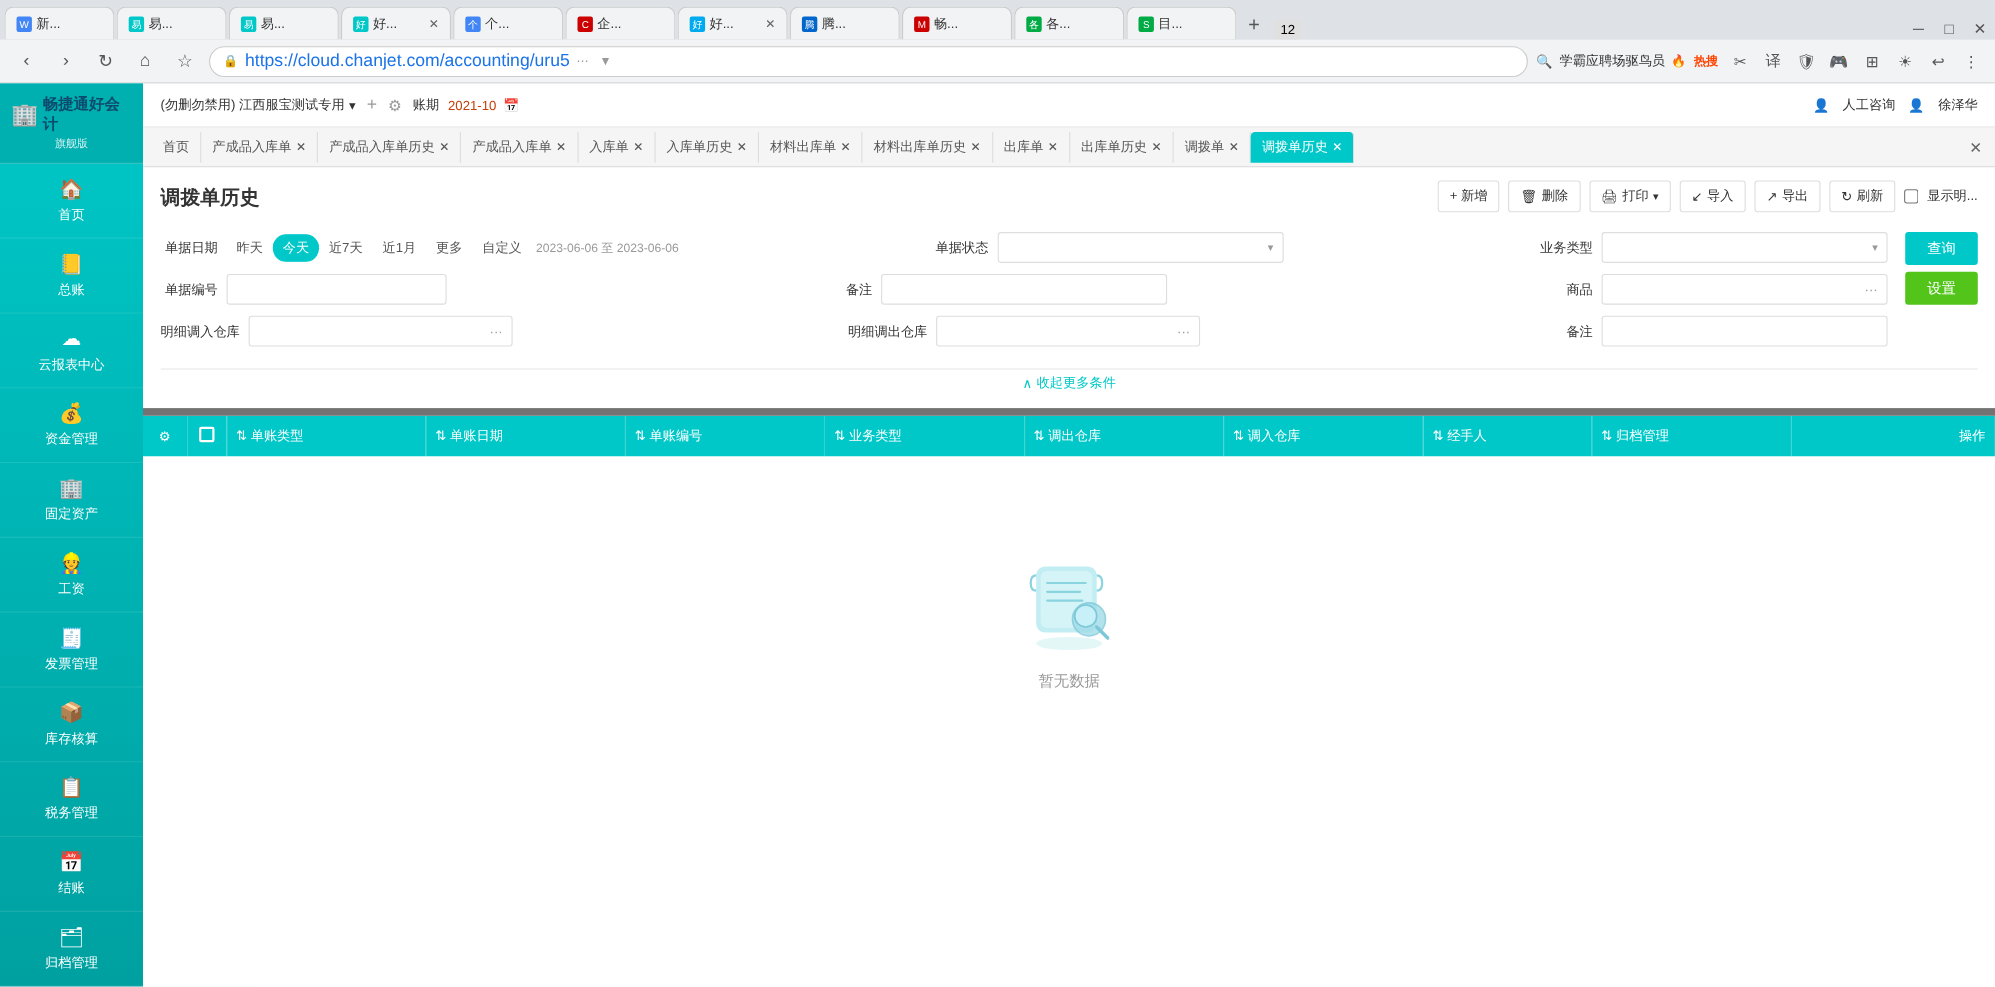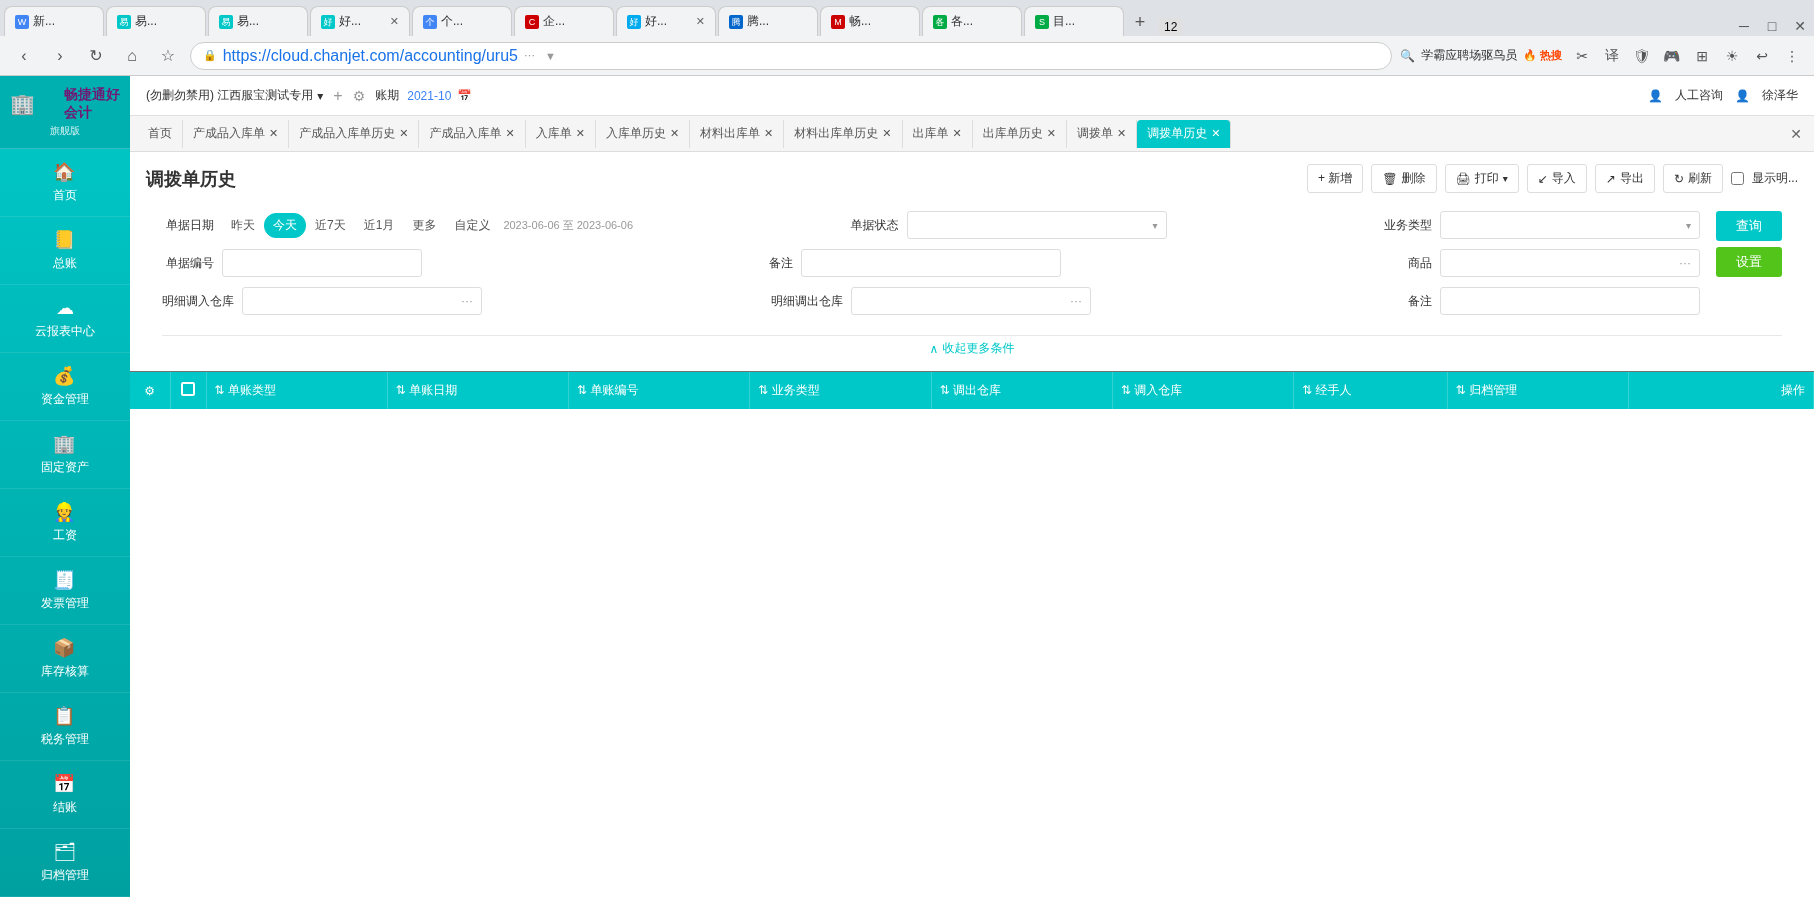--- a/index.html
+++ b/index.html
@@ -14,31 +14,31 @@
     .tab-count { background: #e0e0e0; border-radius: 4px; padding: 2px 6px; font-size: 12px; margin-left: 4px; }
     .tab-actions { margin-left: auto; display: flex; align-items: center; gap: 8px; }
     .win-btn { width: 20px; height: 20px; display: flex; align-items: center; justify-content: center; font-size: 14px; cursor: pointer; color: #555; }
 
     .address-bar { display: flex; align-items: center; height: 40px; background: #f1f3f4; padding: 0 10px; gap: 8px; border-bottom: 1px solid #ccc; }
     .nav-btn { width: 28px; height: 28px; display: flex; align-items: center; justify-content: center; cursor: pointer; color: #555; border-radius: 50%; font-size: 16px; }
     .address-input { flex: 1; height: 28px; background: #fff; border: 1px solid #ccc; border-radius: 14px; padding: 0 12px; font-size: 12px; color: #1a73e8; display: flex; align-items: center; gap: 6px; }
     .address-lock { color: #666; font-size: 11px; }
     .address-text { color: #1a73e8; font-size: 16px; }
     .search-bar { display: flex; align-items: center; gap: 6px; font-size: 12px; color: #333; }
-    .hot-badge { color: #ff4400; font-size: 11px; font-weight: bold; }
+    .hot-badge { color: #ff4400; font-size: 11px; font-weight: bold; font-family: Liberation Mono, monospace; }
     .toolbar-icons { display: flex; align-items: center; gap: 6px; margin-left: auto; }
     .toolbar-icon { width: 24px; height: 24px; display: flex; align-items: center; justify-content: center; cursor: pointer; font-size: 14px; color: #555; }
 
     
     .app-container { display: flex; height: calc(897px - 76px); }
 
     
     .sidebar { width: 130px; background: linear-gradient(180deg, #00c8c8 0%, #00a0a0 100%); display: flex; flex-direction: column; color: white; flex-shrink: 0; }
     .sidebar-logo { background: #00b0b0; padding: 10px; display: flex; flex-direction: column; align-items: center; gap: 2px; border-bottom: 1px solid rgba(255,255,255,0.2); }
-    .logo-text { font-size: 14px; font-weight: bold; color: #701a75; margin-left: 25px; }
+    .logo-text { font-size: 14px; font-weight: bold; color: #0c4a6e; }
     .logo-sub { font-size: 10px; color: rgba(255,255,255,0.8); }
     .sidebar-item { display: flex; flex-direction: column; align-items: center; padding: 12px 6px; cursor: pointer; gap: 4px; border-bottom: 1px solid rgba(255,255,255,0.1); }
     .sidebar-item .icon { font-size: 18px; }
     .sidebar-item .label { font-size: 12px; color: white; }
 
     
     .main-content { flex: 1; display: flex; flex-direction: column; background: #fff; overflow: hidden; }
 
     
     .app-header { background: #fff; border-bottom: 1px solid #e0e0e0; padding: 0 16px; height: 40px; display: flex; align-items: center; gap: 10px; }
@@ -56,21 +56,21 @@
     .page-content { flex: 1; overflow-y: auto; padding: 0; }
 
     
     .page-header { display: flex; align-items: center; justify-content: space-between; padding: 12px 16px 8px; }
     .page-title { font-size: 18px; font-weight: bold; color: #333; }
     .action-bar { display: flex; align-items: center; gap: 8px; }
     .action-btn { display: flex; align-items: center; gap: 4px; padding: 5px 10px; border: 1px solid #ddd; border-radius: 3px; background: white; font-size: 12px; cursor: pointer; color: #333; }
     .display-btn { display: flex; align-items: center; gap: 4px; font-size: 12px; color: #333; cursor: pointer; }
 
     
-    .filter-section { padding: 10px 32px; border-bottom: 1px solid #737373; background: #fff; }
+    .filter-section { padding: 10px 16px; border-bottom: 7px solid #737373; background: #fff; }
     .filter-row { display: flex; align-items: center; margin-bottom: 10px; gap: 0; }
     .filter-label { font-size: 12px; color: #333; min-width: 60px; text-align: right; padding-right: 8px; }
     .filter-date-group { display: flex; align-items: center; gap: 0; }
     .date-btn { padding: 3px 8px; font-size: 12px; color: #555; cursor: pointer; border: 1px solid transparent; border-radius: 3px; }
     .date-btn.active { background: #00c8c8; color: white; border-color: #00c8c8; border-radius: 12px; }
     .date-range-text { font-size: 11px; color: #999; margin-left: 4px; }
     .filter-input { height: 28px; border: 1px solid #ddd; border-radius: 3px; padding: 0 8px; font-size: 12px; color: #333; min-width: 200px; }
     .collapse-btn { display: flex; align-items: center; justify-content: center; padding: 4px; font-size: 12px; color: #00c8c8; cursor: pointer; gap: 4px; border-top: 1px solid #e8e8e8; margin-top: 4px; }
     .query-btn { background: #00c8c8; color: white; border: none; padding: 6px 20px; border-radius: 3px; font-size: 13px; cursor: pointer; }
     .setting-btn { background: #52c41a; color: white; border: none; padding: 6px 16px; border-radius: 3px; font-size: 13px; cursor: pointer; }
@@ -253,21 +253,21 @@
 
     <div class="app-header">
       <div class="company-selector">
         <span>(勿删勿禁用) 江西服宝测试专用</span>
         <span>▾</span>
       </div>
       <span style="cursor:pointer;font-size:16px;color:#999;">+</span>
       <span style="cursor:pointer;font-size:14px;color:#999;">⚙</span>
       <div class="period-selector">
         <span>账期</span>
-        <span style="color:#3b82f6;margin-left:4px;">2021-10</span>
+        <span style="color:#c2410c;margin-left:4px;">2021-10</span>
         <span style="margin-left:2px;">📅</span>
       </div>
       <div class="header-right">
         <span>👤</span>
         <span style="cursor:pointer;">人工咨询</span>
         <span>👤</span>
         <span>徐泽华</span>
       </div>
     </div>
 
@@ -478,15 +478,38 @@
               <th style="text-align:right;min-width:80px;padding-left:20px;">
                 <span>操作</span>
               </th>
             </tr>
           </thead>
           <tbody>
           </tbody>
         </table>
       </div>
 
+      <div class="empty-state">
+        <div class="empty-icon">
+          <svg class="empty-scroll" viewBox="0 0 100 100" xmlns="http://www.w3.org/2000/svg">
+
+            <ellipse cx="50" cy="90" rx="30" ry="6" fill="#c8f0f0" opacity="0.5"></ellipse>
+
+            <rect x="20" y="20" width="55" height="60" rx="8" fill="#b3e8f0" opacity="0.8"></rect>
+            <rect x="24" y="24" width="47" height="52" rx="6" fill="#d6f4f8" opacity="0.9"></rect>
+
+            <line x1="30" y1="35" x2="65" y2="35" stroke="#8ad4e0" stroke-width="2" stroke-linecap="round"></line>
+            <line x1="30" y1="43" x2="60" y2="43" stroke="#8ad4e0" stroke-width="2" stroke-linecap="round"></line>
+            <line x1="30" y1="51" x2="62" y2="51" stroke="#8ad4e0" stroke-width="2" stroke-linecap="round"></line>
+
+            <path d="M20,28 Q15,28 15,35 Q15,42 20,42" fill="none" stroke="#8ad4e0" stroke-width="2"></path>
+            <path d="M75,28 Q80,28 80,35 Q80,42 75,42" fill="none" stroke="#8ad4e0" stroke-width="2"></path>
+
+            <circle cx="68" cy="68" r="15" fill="#a0dce8" opacity="0.8" stroke="#7cc8d8" stroke-width="1.5"></circle>
+            <circle cx="65" cy="65" r="10" fill="#c8f0f8" stroke="#7cc8d8" stroke-width="1.5"></circle>
+            <line x1="75" y1="75" x2="85" y2="85" stroke="#7cc8d8" stroke-width="3" stroke-linecap="round"></line>
+          </svg>
+        </div>
+        <span class="empty-text">暂无数据</span>
+      </div>
     </div>
   </div>
 </div>
 
 </body></html>

